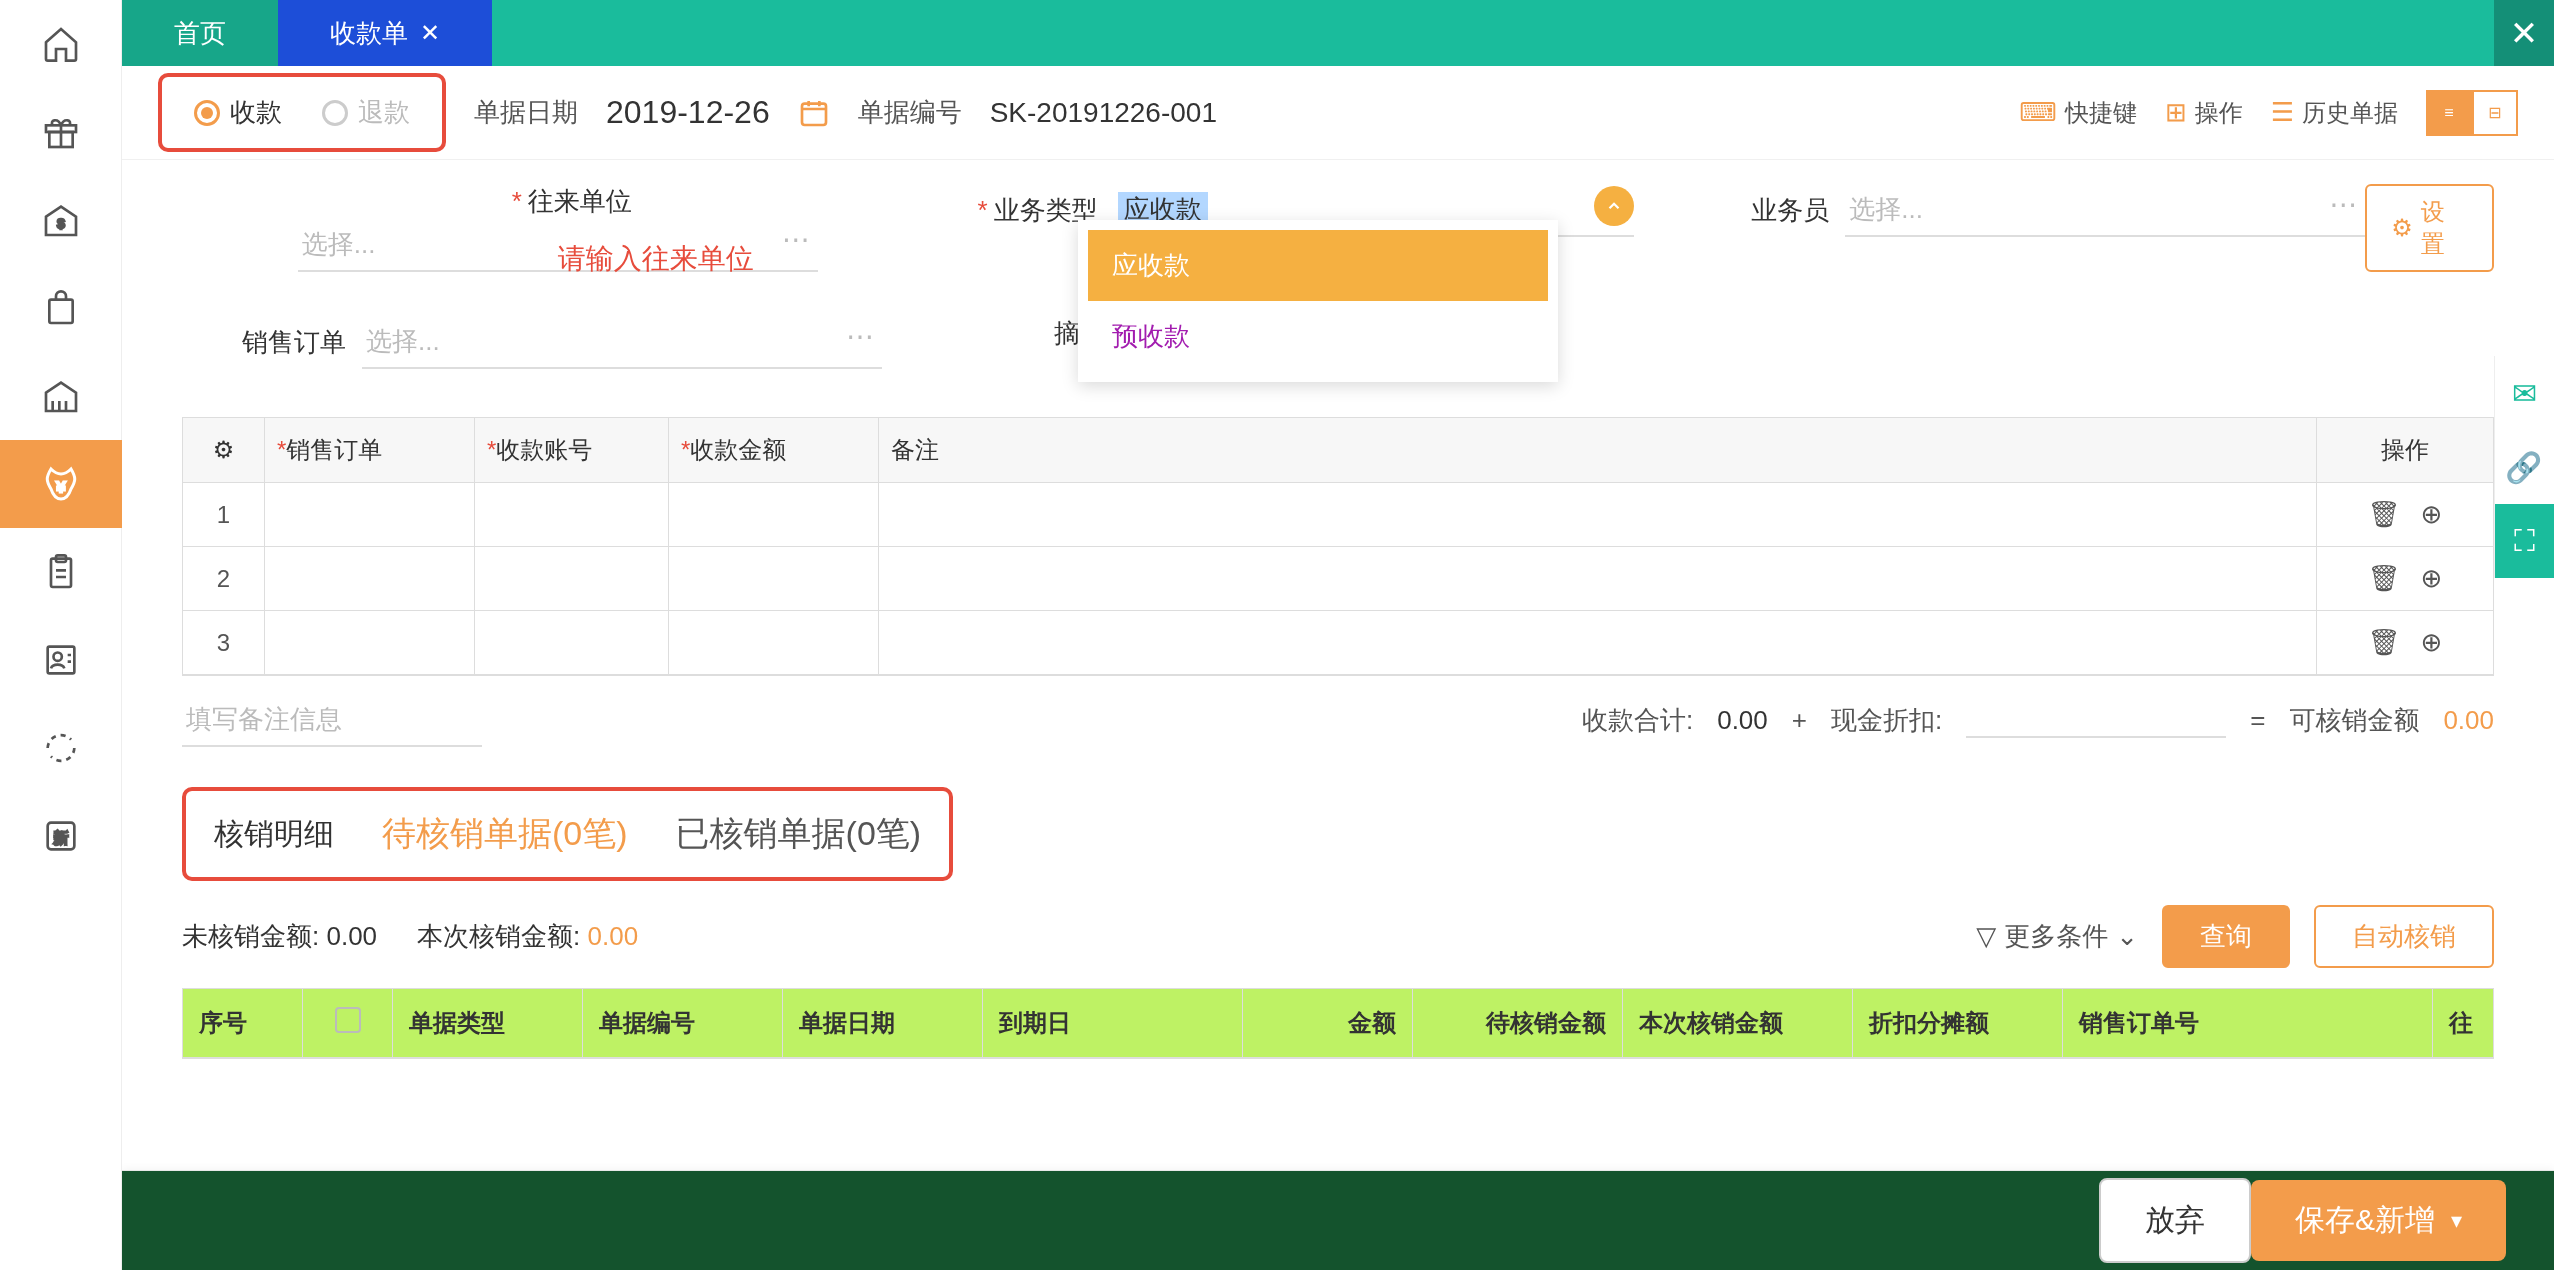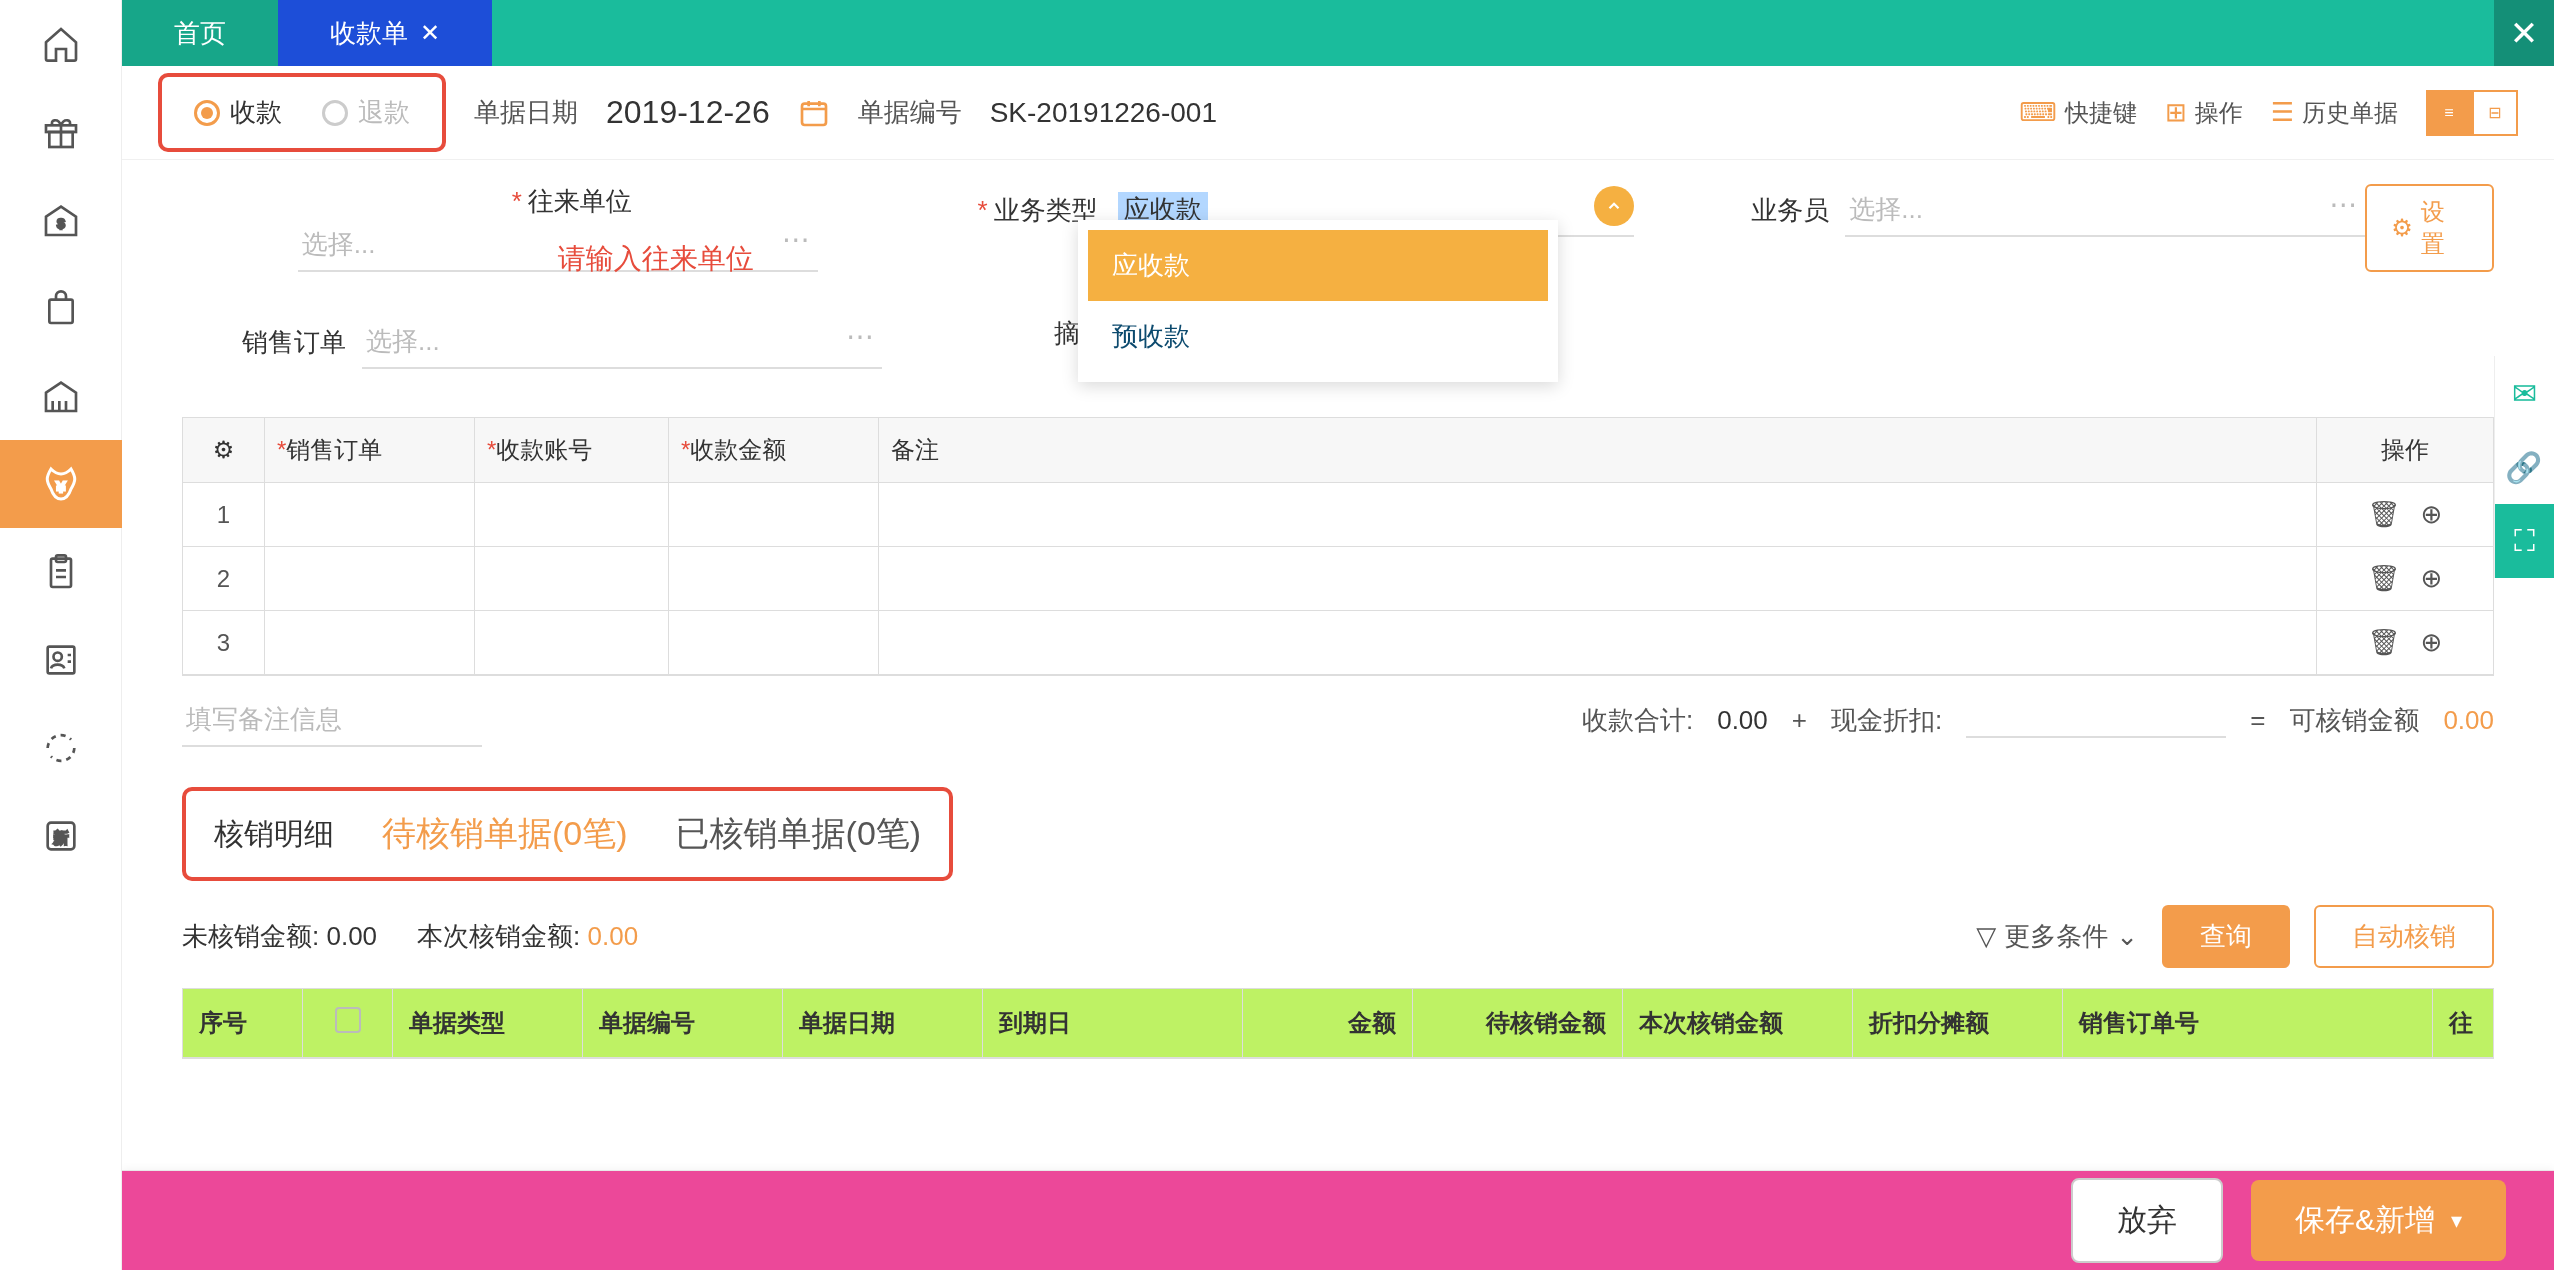--- a/index.html
+++ b/index.html
@@ -53,21 +53,21 @@
 .field-input { width: 520px; border-bottom: 2px solid #ddd; padding: 8px 4px; font-size: 26px; color: #333; position: relative; }
 .field-input.placeholder { color: #bbb; }
 .field-input .dots { position: absolute; right: 6px; top: 4px; color: #bbb; font-size: 28px; letter-spacing: 2px; }
 .field-selected { background: #b3d7ff; padding: 2px 6px; color: #333; }
 .chev-circle { position: absolute; right: 0; top: 2px; width: 40px; height: 40px; border-radius: 50%; background: #f5b041; display: flex; align-items: center; justify-content: center; color: #fff; }
 .error-text { color: #e74c3c; font-size: 28px; margin-top: 6px; margin-left: 196px; position: absolute; top: 50px; }
 .settings-btn { border: 2px solid #f39c4b; color: #f39c4b; padding: 10px 24px; border-radius: 6px; font-size: 24px; display: flex; align-items: center; gap: 8px; margin-left: auto; }
 
 
 .dropdown { position: absolute; width: 480px; background: #fff; box-shadow: 0 4px 16px rgba(0,0,0,0.15); z-index: 20; padding: 10px; }
-.dd-item { padding: 18px 24px; font-size: 26px; color: #0c4a6e; }
+.dd-item { padding: 18px 24px; font-size: 26px; color: #a21caf; }
 .dd-item.active { background: #f5b041; color: #fff; }
 
 
 .data-table { margin: 20px 60px 0 60px; border: 1px solid #ddd; }
 .thead, .trow { display: flex; }
 .thead { background: #f7f7f7; border-bottom: 1px solid #ddd; }
 .th, .td { padding: 16px 12px; font-size: 24px; color: #333; border-right: 1px solid #ddd; display: flex; align-items: center; }
 .th:last-child, .td:last-child { border-right: none; }
 .th .req2 { color: #e74c3c; }
 .col-gear { width: 82px; justify-content: center; }
@@ -105,21 +105,21 @@
 .btn-outline { border-color: #f39c4b; color: #f39c4b; background: #fff; }
 
 
 .recon-table { margin: 20px 60px 0 60px; border: 1px solid #ddd; }
 .recon-table .thead { display: flex; background: #bef264; font-weight: bold; }
 .rth { padding: 18px 16px; font-size: 24px; color: #333; border-right: 1px solid #ddd; }
 .rth:last-child { border-right: none; }
 .checkbox { width: 26px; height: 26px; border: 2px solid #bbb; border-radius: 4px; display: inline-block; }
 
 
-.footer { position: absolute; left: 122px; right: 0; bottom: 0; height: 100px; border-top: 1px solid #e8e8e8; box-shadow: 0 -2px 8px rgba(0,0,0,0.04); display: flex; align-items: center; justify-content: flex-end; padding: 6px 48px; gap: 28px; background: #ec4899; }
+.footer { position: absolute; left: 122px; right: 0; bottom: 0; height: 100px; border-top: 1px solid #e8e8e8; box-shadow: 0 -2px 8px rgba(0,0,0,0.04); display: flex; align-items: center; justify-content: flex-end; padding: 6px 48px; background: #14532d; }
 .btn-lg { padding: 20px 44px; font-size: 30px; border-radius: 8px; }
 .btn-cancel { background: #fff; border: 2px solid #ccc; color: #333; }
 .btn-save { background: #f39c4b; color: #fff; display: flex; align-items: center; gap: 16px; }
 .btn-save .chev { font-size: 22px; }
 </style>
 </head>
 <body>
 
 <div class="top-tabs">
   <div class="spacer"></div>

